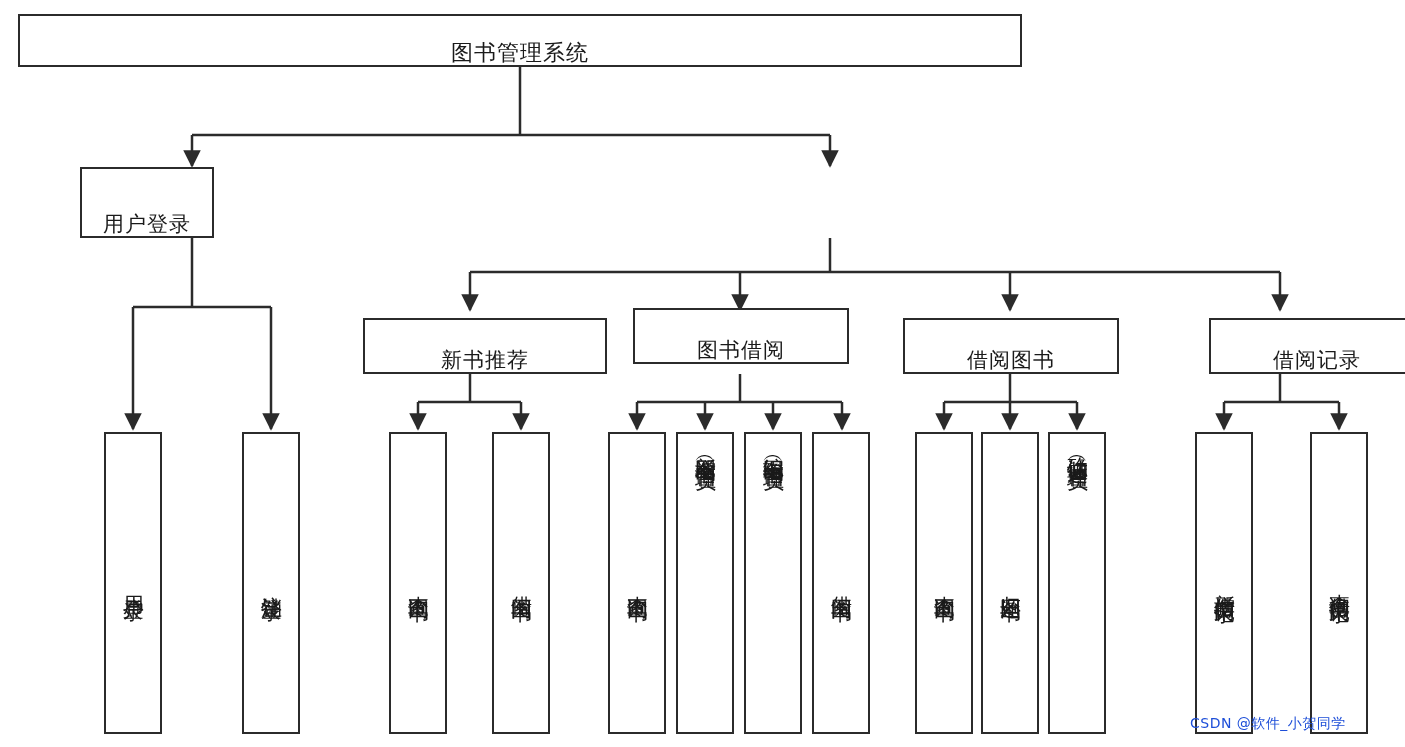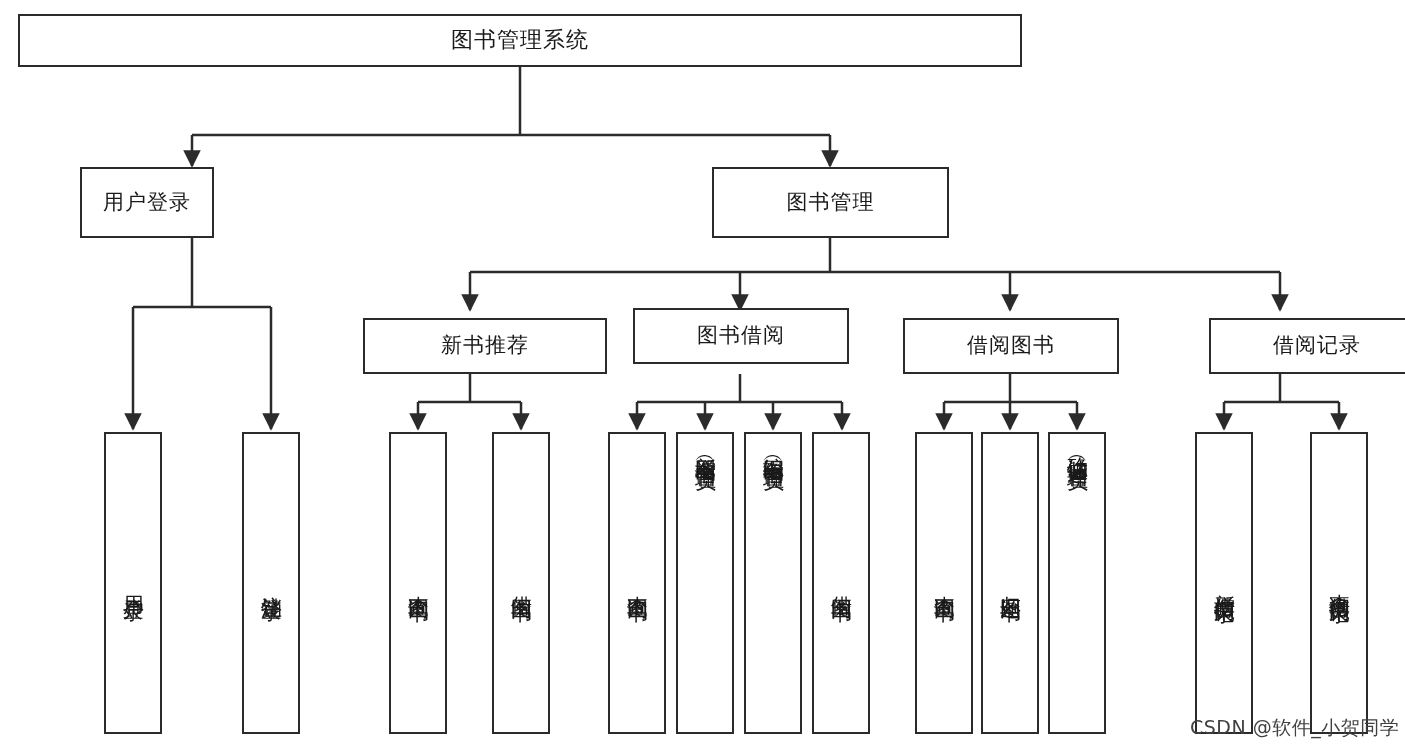--- a/index.html
+++ b/index.html
@@ -25,21 +25,21 @@
     width: 1405px;
     height: 747px;
     pointer-events: none;
   }
   .node {
     position: absolute;
     box-sizing: border-box;
     border: 2px solid #2b2b2b;
     background: #ffffff;
     display: flex;
-    align-items: center;
+    align-items: flex-end;
     justify-content: center;
     color: #1a1a1a;
   }
   .node.horiz {
     font-size: 21px;
     letter-spacing: 1px;
     line-height: 1.1;
   }
   .node.root {
     font-size: 22px;
@@ -57,22 +57,22 @@
     line-height: 1.18;
     letter-spacing: 2px;
     white-space: nowrap;
     color: #1a1a1a;
   }
   .node.vert.centered {
     align-items: center;
   }
   .watermark {
     position: absolute;
-    font-size: 19px;
-    color: #404040;
+    font-size: 14px;
+    color: #1d4ed8;
     letter-spacing: 0.5px;
     white-space: nowrap;
     user-select: none;
   }
 </style>
 </head>
 <body>
 
 <div id="canvas">
 
@@ -127,23 +127,20 @@
   </svg>
 
   <div class="node horiz root" style="left:18px; top:14px; width:1004px; height:53px;">
     <span>图书管理系统</span>
   </div>
 
   <div class="node horiz" style="left:80px; top:167px; width:134px; height:71px;">
     <span>用户登录</span>
   </div>
 
-  <div class="node horiz" style="left:712px; top:167px; width:237px; height:71px;">
-    <span>图书管理</span>
-  </div>
 
   <div class="node horiz" style="left:363px; top:318px; width:244px; height:56px;">
     <span>新书推荐</span>
   </div>
 
   <div class="node horiz" style="left:633px; top:308px; width:216px; height:56px;">
     <span>图书借阅</span>
   </div>
 
   <div class="node horiz" style="left:903px; top:318px; width:216px; height:56px;">

